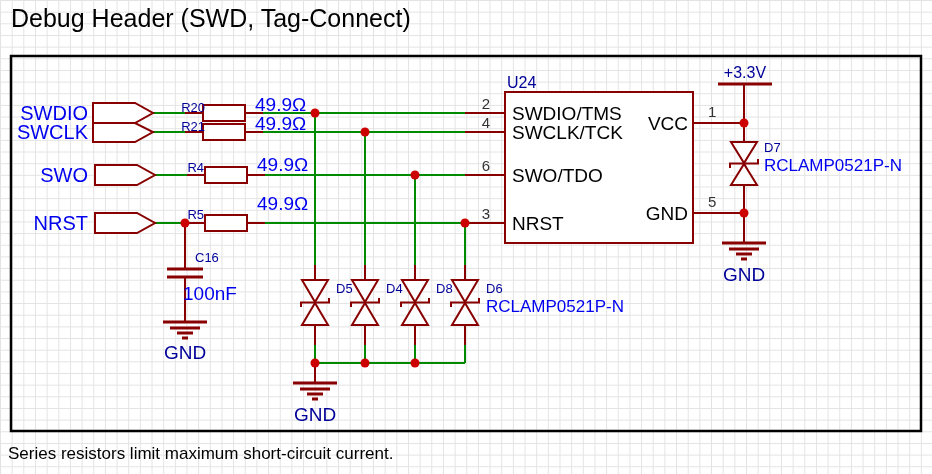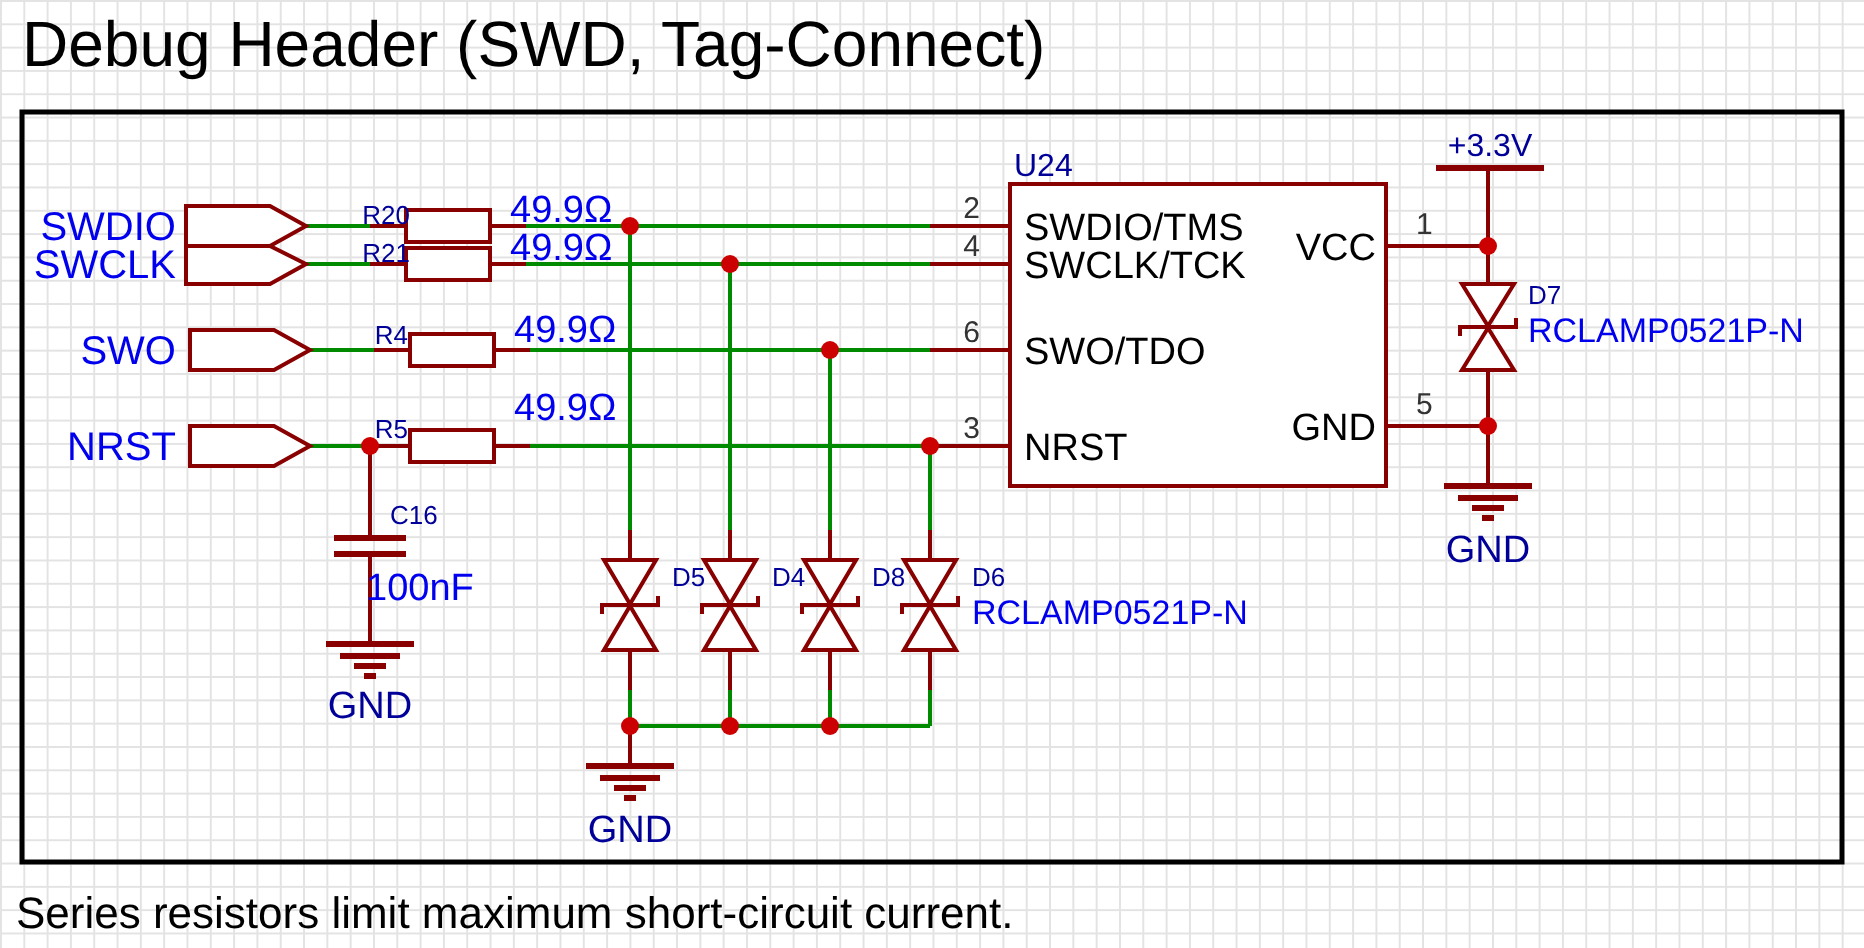--- a/index.html
+++ b/index.html
@@ -6,24 +6,24 @@
   .canvas{
     position:relative;width:932px;height:474px;overflow:hidden;
     background-color:#ffffff;
     background-image:linear-gradient(#e3e3e3 1px, transparent 1px),
                      linear-gradient(90deg,#e3e3e3 1px, transparent 1px);
     background-size:11.66px 11.66px;
     font-family:"Liberation Sans", sans-serif;
   }
   .title{
     position:absolute;left:11px;top:4px;
-    font-size:32px;color:#000;white-space:nowrap;
+    font-size:25px;color:#000;white-space:nowrap;
   }
   .note{
-    position:absolute;top:444px;font-size:22px;color:#000;white-space:nowrap;
+    position:absolute;top:444px;font-size:17px;color:#000;white-space:nowrap;
   }
   .note.left{left:8px;}
   .note.right{right:2px;}
   svg{position:absolute;left:0;top:0;}
   svg text{font-family:"Liberation Sans", sans-serif;}
   .wire{stroke:#008a00;stroke-width:2;fill:none;}
   .cmp{stroke:#880000;stroke-width:2;fill:none;}
   .cmpf{stroke:#880000;stroke-width:2;fill:#ffffff;}
   .thick{stroke:#880000;stroke-width:3;fill:none;}
   .jct{fill:#cc0000;stroke:none;}

